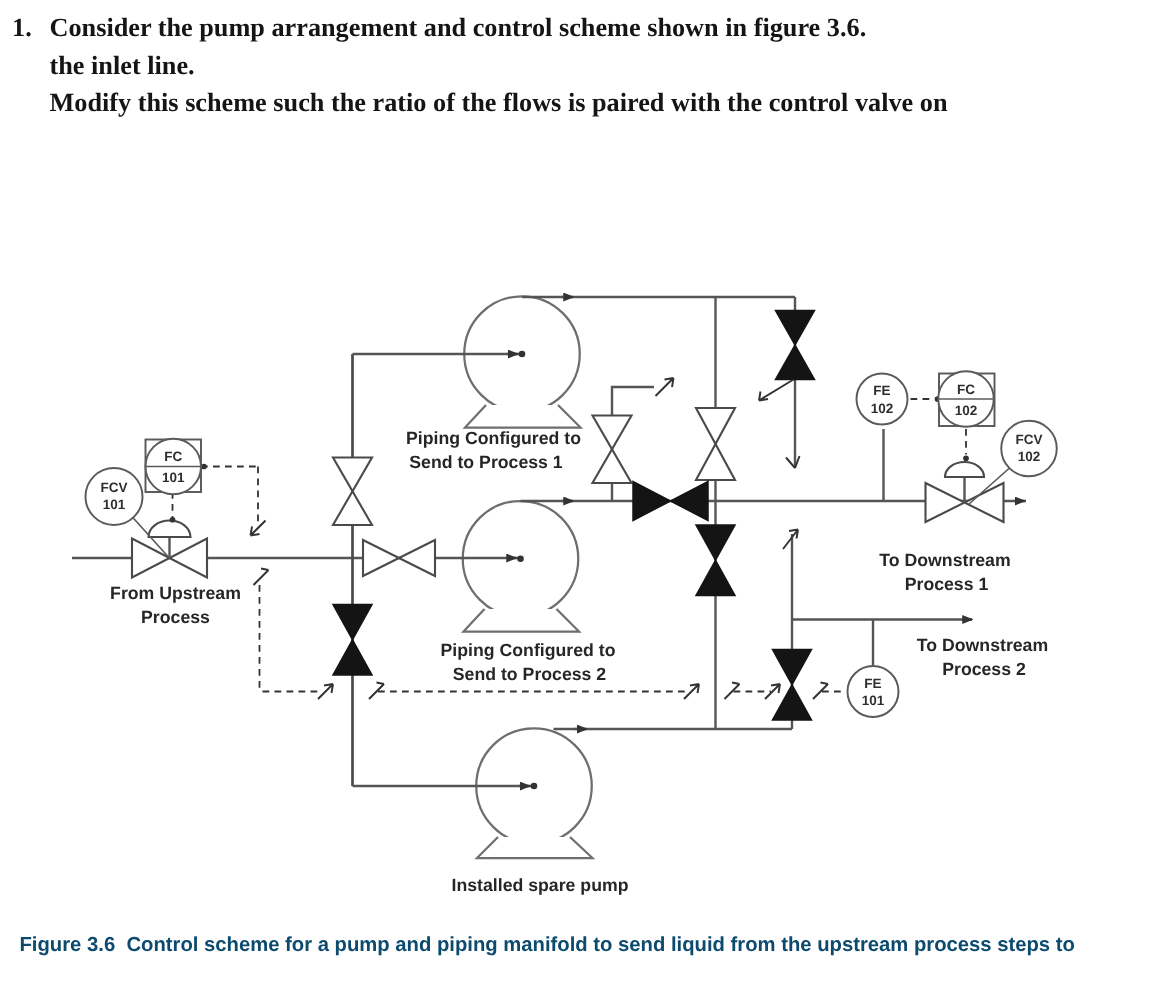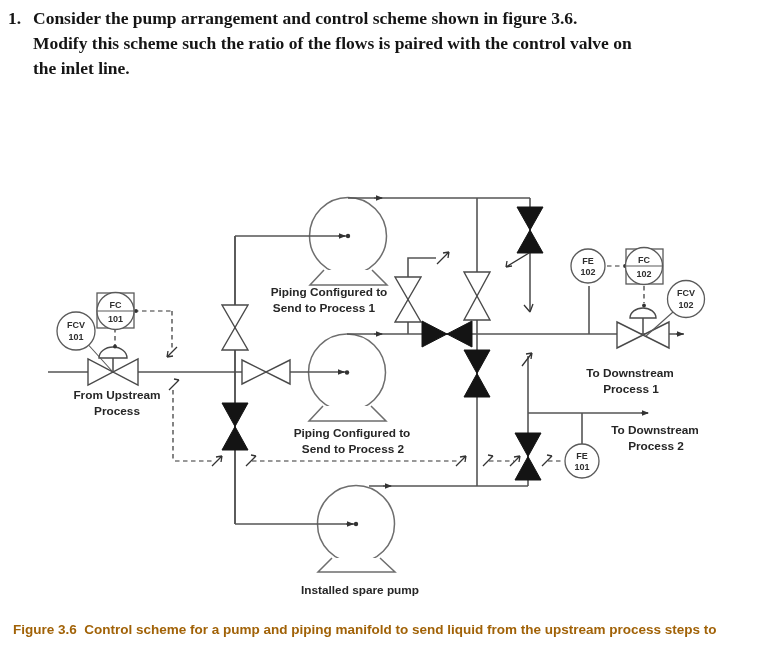--- a/index.html
+++ b/index.html
@@ -9,21 +9,21 @@
   .question{position:absolute;left:8px;top:6px;width:740px;
             font-family:"Liberation Serif",serif;font-weight:700;font-size:17.5px;
             line-height:25px;color:#151515;}
   .qrow{display:flex;}
   .qnum{width:25px;flex:0 0 25px;}
   .qline{white-space:nowrap;}
   .qindent{margin-left:25px;white-space:nowrap;}
   
   .caption{position:absolute;left:13px;top:620px;width:750px;
            font-family:"Liberation Sans",sans-serif;font-weight:700;font-size:13.5px;
-           line-height:20px;color:#a16207;}
+           line-height:20px;color:#0c4a6e;}
   .capline{white-space:nowrap;}
   
   #diagram{position:absolute;left:0;top:90px;}
   .pipe{stroke:#555;stroke-width:1.6;fill:none;}
   .pipe2{stroke:#4a4a4a;stroke-width:1.8;fill:none;}
   .pumpc{stroke:#6e6e6e;stroke-width:1.5;fill:#fff;}
   .vopen{fill:#fff;stroke:#4a4a4a;stroke-width:1.4;}
   .vclosed{fill:#141414;stroke:#141414;stroke-width:1;}
   .dome{fill:#fff;stroke:#4a4a4a;stroke-width:1.4;}
   .dash{stroke:#333;stroke-width:1.2;fill:none;stroke-dasharray:4.5 3.5;}
@@ -39,22 +39,22 @@
 </head>
 <body>
 
 <div id="page">
 
   <div class="question">
     <div class="qrow">
       <span class="qnum">1.</span>
       <span class="qline">Consider the pump arrangement and control scheme shown in figure 3.6.</span>
     </div>
+    <div class="qindent">the inlet line.</div>
     <div class="qindent">Modify this scheme such the ratio of the flows is paired with the control valve on</div>
-    <div class="qindent">the inlet line.</div>
   </div>
 
   <svg id="diagram" width="772" height="512" viewBox="0 90 772 512" xmlns="http://www.w3.org/2000/svg">
     <defs>
       <marker id="arr" markerWidth="9" markerHeight="8" refX="6.5" refY="3" orient="auto" markerUnits="userSpaceOnUse">
         <path d="M0,0 L7.5,3 L0,6 Z" fill="#333"></path>
       </marker>
     </defs>
 
     <g>

